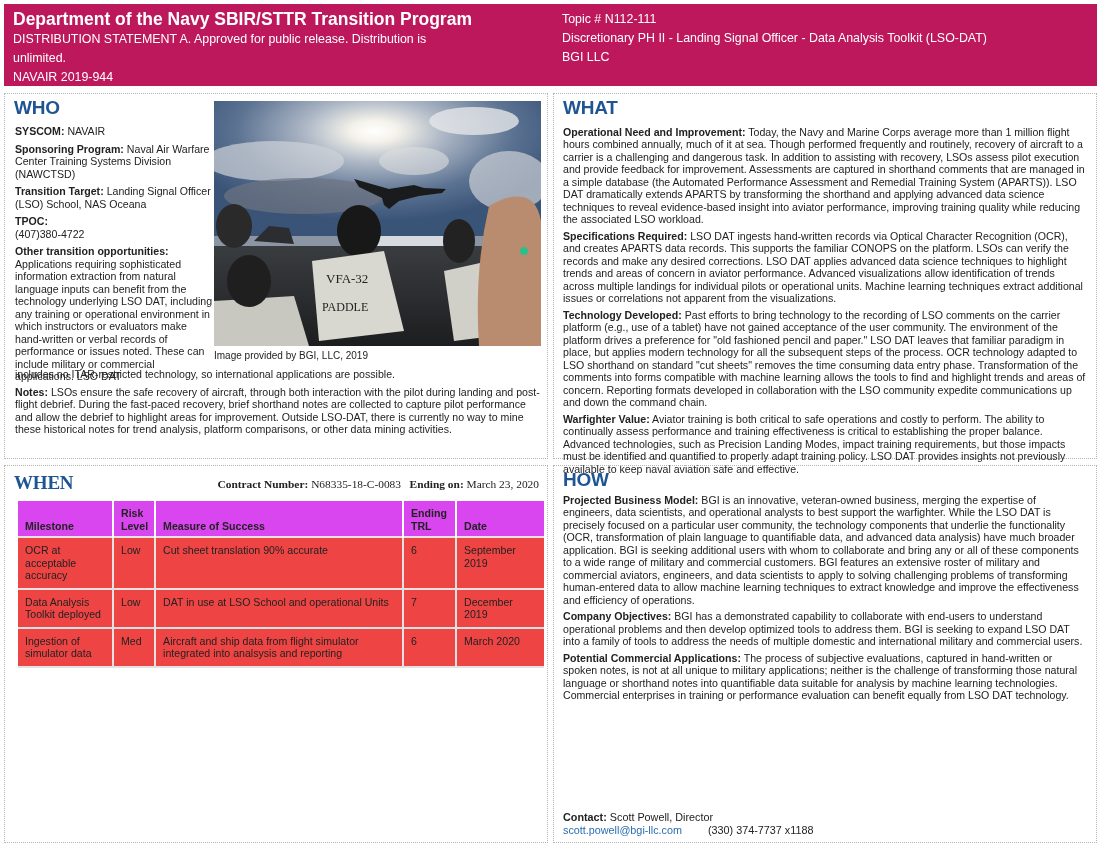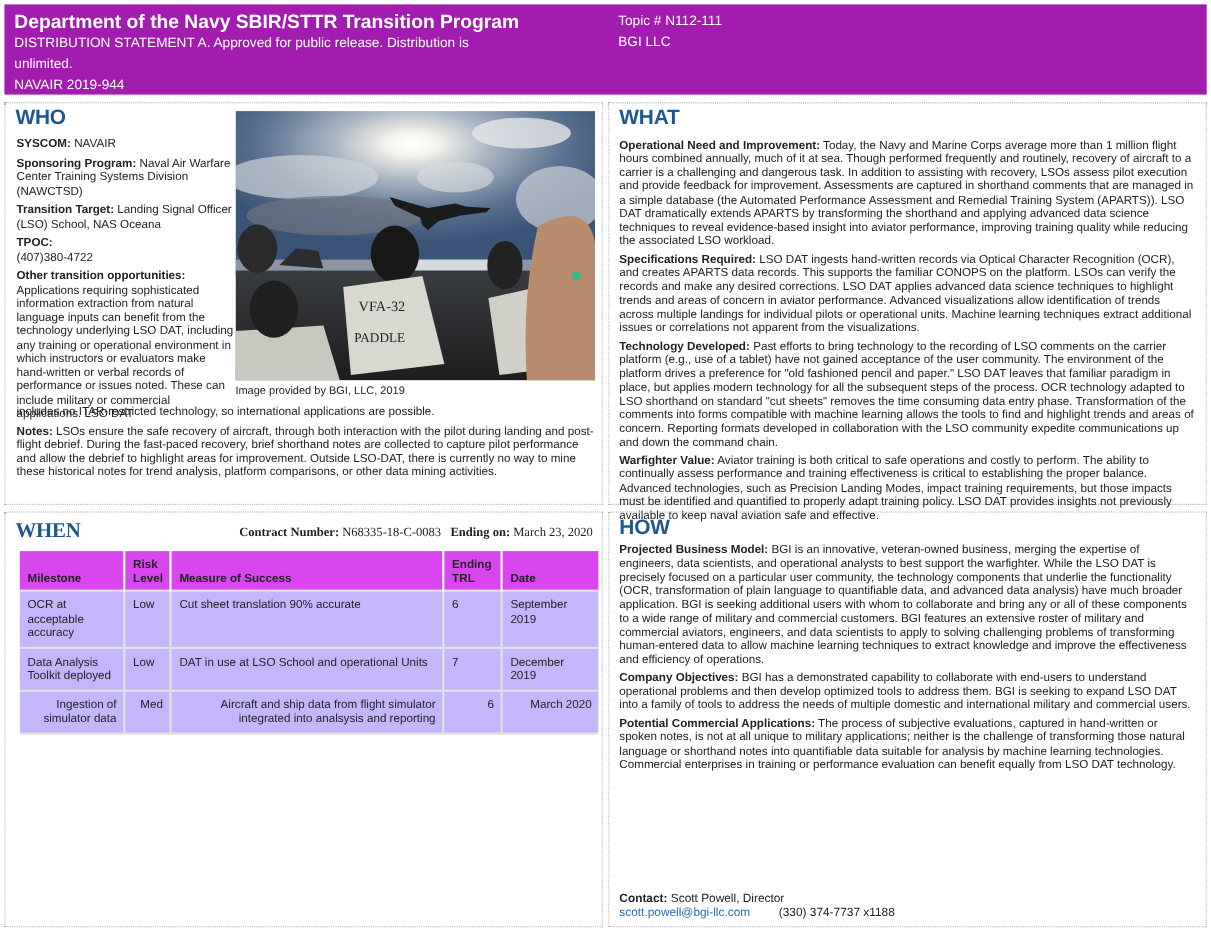--- a/index.html
+++ b/index.html
@@ -1,19 +1,19 @@
 <!DOCTYPE html>
 <html><head>
 <meta charset="utf-8">
 <style>
   * { box-sizing: border-box; margin: 0; padding: 0; }
   html, body { width: 1101px; height: 847px; background: #ffffff; overflow: hidden; }
   body { font-family: "Liberation Sans", sans-serif; color: #222; font-size: 10.6px; line-height: 1.18; position: relative; }
 
-  .header { position: absolute; left: 4px; top: 4px; width: 1093px; height: 82px; background: #a21caf; color: #fff; }
+  .header { position: absolute; left: 4px; top: 4px; width: 1093px; height: 82px; background: #be185d; color: #fff; }
   .header .left { position: absolute; left: 9px; top: 5px; width: 530px; }
   .header .right { position: absolute; left: 558px; top: 6px; width: 530px; }
   .header .title { font-size: 17.5px; font-weight: bold; line-height: 1.2; }
   .header .line { font-size: 12.4px; line-height: 1.55; }
 
   .panel { position: absolute; border: 1px dotted #b5b5b5; padding: 4px 8px 0 9px; }
   .panel h2 { font-size: 19px; font-weight: bold; color: #1e5592; line-height: 1.05; letter-spacing: -0.2px; }
 
   #who { left: 4px; top: 93px; width: 544px; height: 366px; }
   #what { left: 553px; top: 93px; width: 544px; height: 366px; }
@@ -31,41 +31,42 @@
   .what-body { margin-top: 8px; }
   .what-body p, .how-body p { margin-bottom: 4px; text-indent: 0; }
 
   .when-head { position: relative; height: 26px; font-family: Liberation Serif, serif; }
   .when-head h2 { position: absolute; left: 0; top: 3px; }
   .contract { position: absolute; right: 0; top: 8px; font-size: 11.4px; }
   .contract .lab { font-weight: bold; }
 
   table { position: absolute; left: 13px; top: 35px; width: 526px; border-collapse: collapse; font-size: 10.6px; }
   th { background: #d946ef; text-align: left; font-weight: bold; vertical-align: bottom; padding: 4px 6px 4px 7px; border-right: 2px solid #fff; font-size: 10.6px; line-height: 1.18; height: 36px; }
-  td { background: #c4b5fd; vertical-align: top; padding: 6px 6px 6px 7px; border-top: 2px solid #e2e2e2; border-right: 2px solid #e2e2e2; line-height: 1.18; }
-  tr:last-child td { border-bottom: 2px solid #e2e2e2; text-align: right; }
+  td { background: #ef4444; vertical-align: top; padding: 6px 6px 6px 7px; border-top: 2px solid #e2e2e2; border-right: 2px solid #e2e2e2; line-height: 1.18; }
+  tr:last-child td { border-bottom: 2px solid #e2e2e2; }
   td:last-child, th:last-child { border-right: none; }
 
   .how-body { margin-top: 4px; }
   .contact { position: absolute; left: 9px; top: 345px; font-size: 10.8px; line-height: 1.2; }
   .contact a { color: #2b6cb0; text-decoration: none; }
   .contact .phone { margin-left: 26px; }
 </style>
 </head>
 <body>
 
 <div class="header">
   <div class="left">
     <div class="title">Department of the Navy SBIR/STTR Transition Program</div>
     <div class="line">DISTRIBUTION STATEMENT A. Approved for public release. Distribution is</div>
     <div class="line">unlimited.</div>
     <div class="line">NAVAIR 2019-944</div>
   </div>
   <div class="right">
     <div class="line">Topic # N112-111</div>
+    <div class="line">Discretionary PH II - Landing Signal Officer - Data Analysis Toolkit (LSO-DAT)</div>
     <div class="line">BGI LLC</div>
   </div>
 </div>
 
 <div class="panel" id="who">
   <h2>WHO</h2>
   <div class="who-left">
     <p><span class="b">SYSCOM:</span> <span>NAVAIR</span></p>
     <p><span class="b">Sponsoring Program:</span> <span>Naval Air Warfare Center Training Systems Division (NAWCTSD)</span></p>
     <p><span class="b">Transition Target:</span> <span>Landing Signal Officer (LSO) School, NAS Oceana</span></p>

